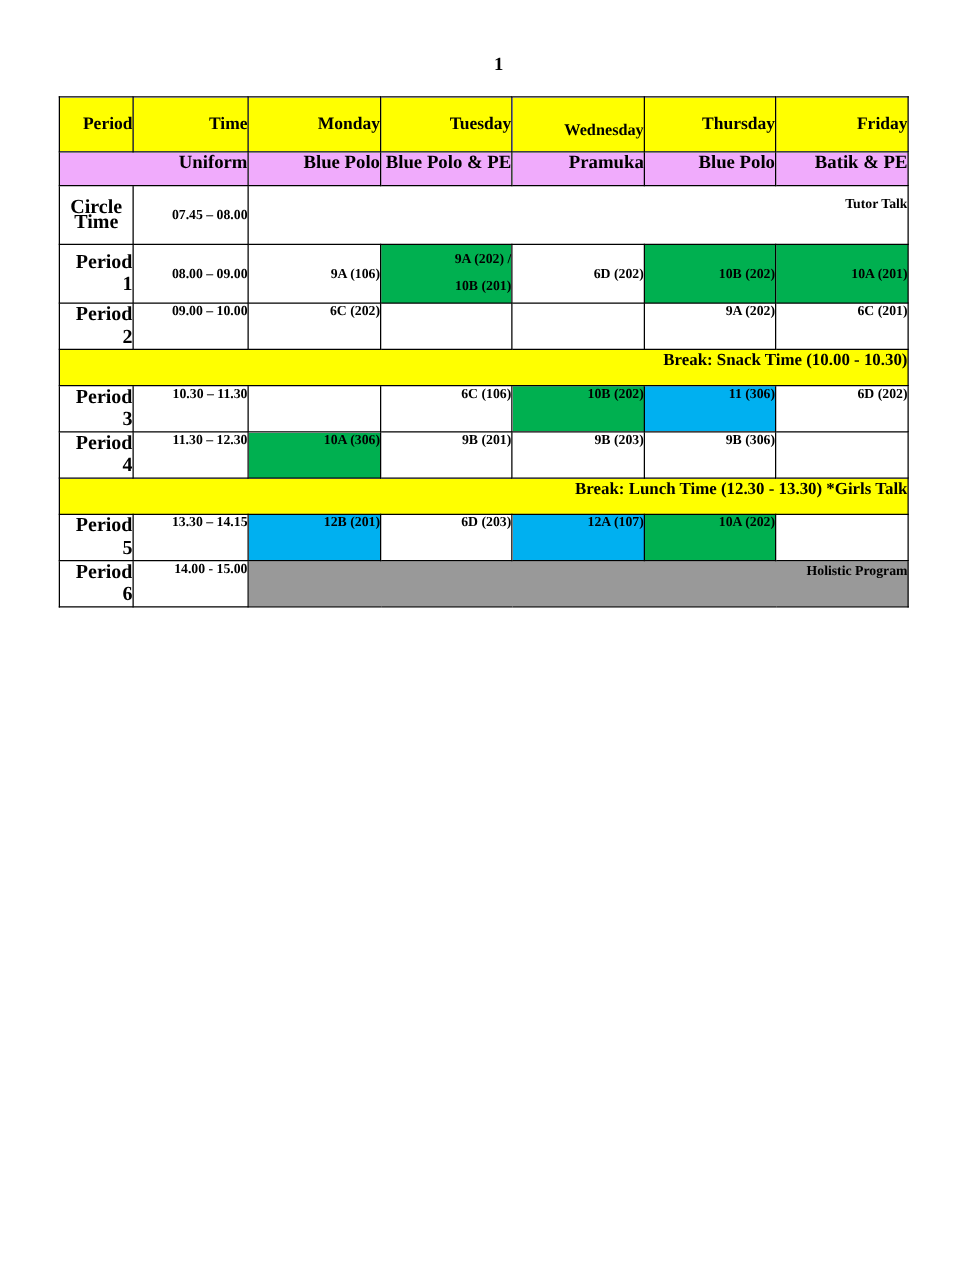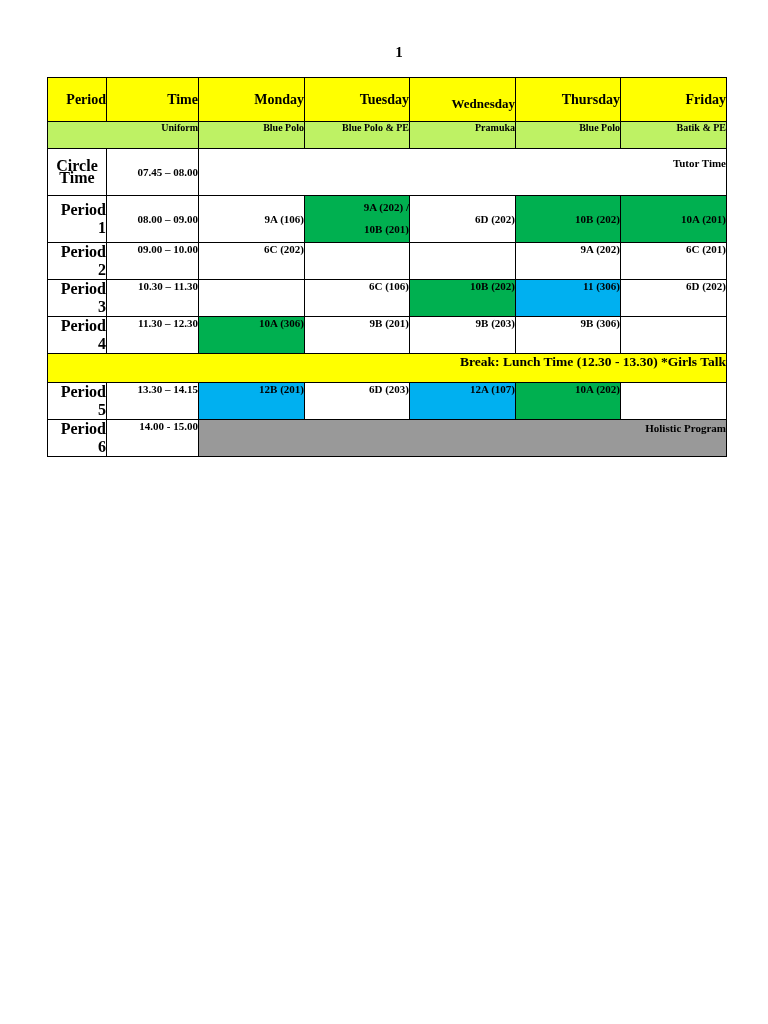--- a/index.html
+++ b/index.html
@@ -9,21 +9,21 @@
   table.tt td { border: 1px solid #000; text-align: right; font-weight: bold; padding: 0; overflow: hidden; }
   col.c-period { width: 59px; }
   col.c-time { width: 92px; }
   col.c-mon { width: 106px; }
   col.c-tue { width: 105px; }
   col.c-wed { width: 106px; }
   col.c-thu { width: 105px; }
   col.c-fri { width: 106px; }
   .hdr td { background: #ffff00; height: 25px; font-size: 14px; vertical-align: middle; }
   .hdr td.wed { font-size: 13px; vertical-align: top; padding-top: 18px; }
-  .uni td { background: #bef264; height: 26px; font-size: 10px; vertical-align: top; padding-top: 3px; }
+  .uni td { background: #f0abfc; height: 26px; font-size: 15px; vertical-align: top; padding-top: 3px; }
   .row td { font-size: 11px; background: #fff; }
   .r-circle td { height: 38px; }
   .r-p1 td { height: 46px; }
   .r-p2 td, .r-p3 td, .r-p4 td, .r-p5 td { height: 25px; vertical-align: top; padding-top: 3px; margin-top: 48px; }
   .r-p6 td { height: 27px; vertical-align: top; padding-top: 3px; }
   .r-circle td.label { font-size: 16px; line-height: 12px; }
   .r-circle td.tutor { vertical-align: top; padding-top: 8px; }
   .r-p1 td.split { vertical-align: top; line-height: 22px; }
   td.label { text-align: left; padding-left: 7px !important; font-size: 16px; }
   td.label.center { text-align: center; padding-left: 0 !important; }
@@ -61,21 +61,21 @@
     <td colspan="2">Uniform</td>
     <td>Blue Polo</td>
     <td>Blue Polo &amp; PE</td>
     <td>Pramuka</td>
     <td>Blue Polo</td>
     <td>Batik &amp; PE</td>
   </tr>
   <tr class="row r-circle">
     <td class="label center">Circle Time</td>
     <td>07.45 – 08.00</td>
-    <td colspan="5" class="tutor">Tutor Time</td>
+    <td colspan="5" class="tutor">Tutor Talk</td>
   </tr>
   <tr class="row r-p1">
     <td class="label">Period 1</td>
     <td>08.00 – 09.00</td>
     <td>9A (106)</td>
     <td class="green split">
           <div>9A (202) /</div>
           <div>10B (201)</div>
         </td>
     <td>6D (202)</td>
@@ -83,20 +83,23 @@
     <td class="green">10A (201)</td>
   </tr>
   <tr class="row r-p2">
     <td class="label">Period 2</td>
     <td>09.00 – 10.00</td>
     <td>6C (202)</td>
     <td></td>
     <td></td>
     <td>9A (202)</td>
     <td>6C (201)</td>
+  </tr>
+  <tr class="brk">
+    <td colspan="7">Break: Snack Time (10.00 - 10.30)</td>
   </tr>
   <tr class="row r-p3">
     <td class="label">Period 3</td>
     <td>10.30 – 11.30</td>
     <td></td>
     <td>6C (106)</td>
     <td class="green">10B (202)</td>
     <td class="blue">11 (306)</td>
     <td>6D (202)</td>
   </tr>

